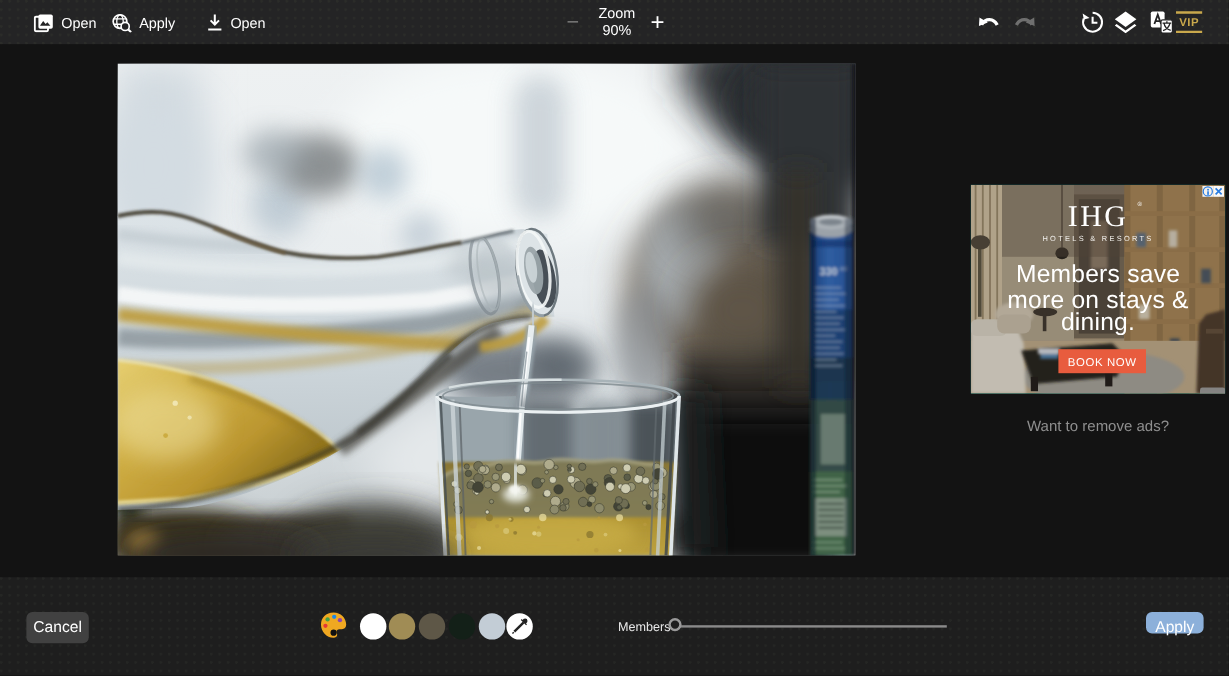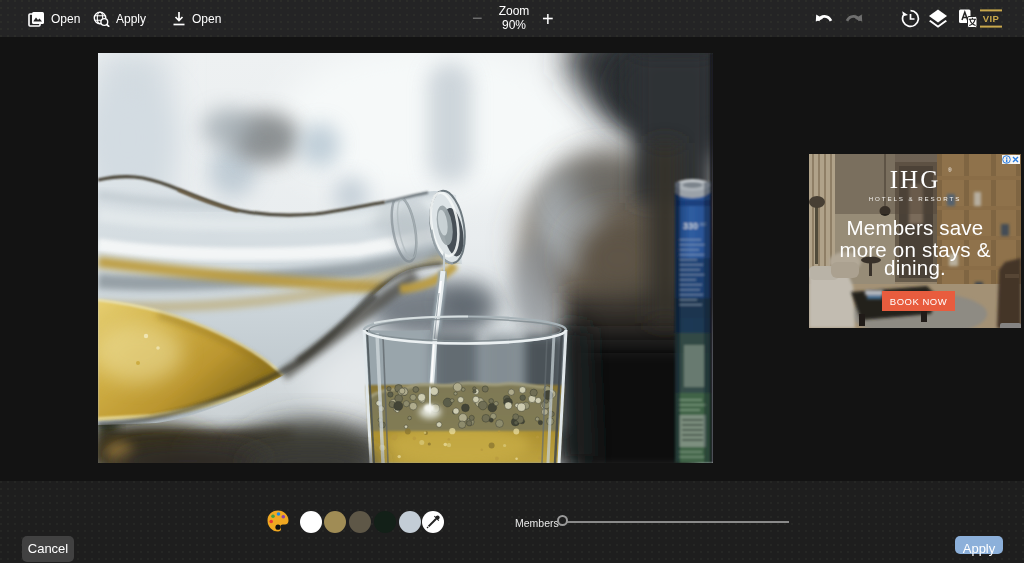--- a/index.html
+++ b/index.html
@@ -17,21 +17,21 @@
   #zoomctl .lbl { position:absolute; left:32px; top:4px; width:40px; text-align:center; font-size:12px; line-height:14px; }
   
   #canvas { position:absolute; left:0; top:37px; width:1024px; height:444px; background:#131313; }
   #photo { position:absolute; left:98px; top:16px; width:615px; height:410px; }
   #ad { position:absolute; left:809px; top:117px; width:212px; height:174px; overflow:hidden; background:#0f766e; }
   #removeads { position:absolute; left:809px; top:311px; width:212px; text-align:center; color:#8f8f8f; font-size:12.5px; }
   
   #bottombar { position:absolute; left:0; top:481px; width:1024px; height:82px; background:#1e1e1e;
     background-image: radial-gradient(circle at 1px 1px, #252624 1px, transparent 1.3px);
     background-size: 7px 7px; }
-  .btn { position:absolute; border-radius:5px; color:#fff; font-size:13px; text-align:center;margin-top:26px; }
+  .btn { position:absolute; border-radius:5px; color:#fff; font-size:13px; text-align:center; }
   #cancel { left:22px; top:29px; width:52px; height:26px; background:#414141; line-height:26px; }
   #apply  { left:955px; top:29px; width:48px; height:18px; background:#8cb0da; line-height:26px; }
   .swatch { position:absolute; top:30px; width:22px; height:22px; border-radius:50%; }
   #distlbl { position:absolute; left:515px; top:36px; color:#e8e8e8; font-size:10.5px; }
   #track { position:absolute; left:566px; top:40px; width:223px; height:1.5px; background:#8a8a8a; }
   #knob { position:absolute; left:557px; top:34px; width:11px; height:11px; border:2px solid #9a9a9a; border-radius:50%; background:#1e1e1e; }
 </style>
 </head>
 <body>
 <div id="app">
@@ -573,20 +573,21 @@
         <rect x="202" y="1" width="9" height="9" fill="#ffffff" opacity="0.95"></rect>
         <path d="M204 3 L209 8 M209 3 L204 8" stroke="#2a7de1" stroke-width="1.4"></path>
       </svg>
       <div style="position:absolute; right:0px; bottom:-10px; width:21px; height:15px; background:#8a8a8a; border-radius:2px; opacity:0.92;">
         <svg width="21" height="17" viewBox="0 0 21 17">
           <path d="M8 8.5 L4.5 8.5 M5.8 6.5 L3.8 8.5 L5.8 10.5 M13 8.5 L16.5 8.5 M15.2 6.5 L17.2 8.5 L15.2 10.5" stroke="#f0f0f0" stroke-width="1.3" fill="none"></path>
           <circle cx="10.5" cy="8.5" r="0.9" fill="#f0f0f0"></circle>
         </svg>
       </div>
     </div>
+    <div id="removeads">Want to remove ads?</div>
   </div>
 
   <div id="bottombar">
     <div id="cancel" class="btn">Cancel</div>
 
     <svg style="position:absolute;left:266px;top:28px;" width="24" height="24" viewBox="0 0 24 24">
       <path d="M12 1.5 C5.5 1.5 1.5 6 1.5 11.5 C1.5 17.5 6 22.5 12 22.5 C14 22.5 15 21.3 15 20 C15 19 14.4 18.4 14.4 17.5 C14.4 16.3 15.4 15.4 16.6 15.4 L19 15.4 C21 15.4 22.5 13.8 22.5 11.7 C22.5 6 17.8 1.5 12 1.5 Z" fill="#f0a821"></path>
       <circle cx="7" cy="7.2" r="1.8" fill="#43a047"></circle>
       <circle cx="12.5" cy="5" r="1.8" fill="#1e88e5"></circle>
       <circle cx="17.3" cy="7.8" r="1.8" fill="#8e44ad"></circle>

